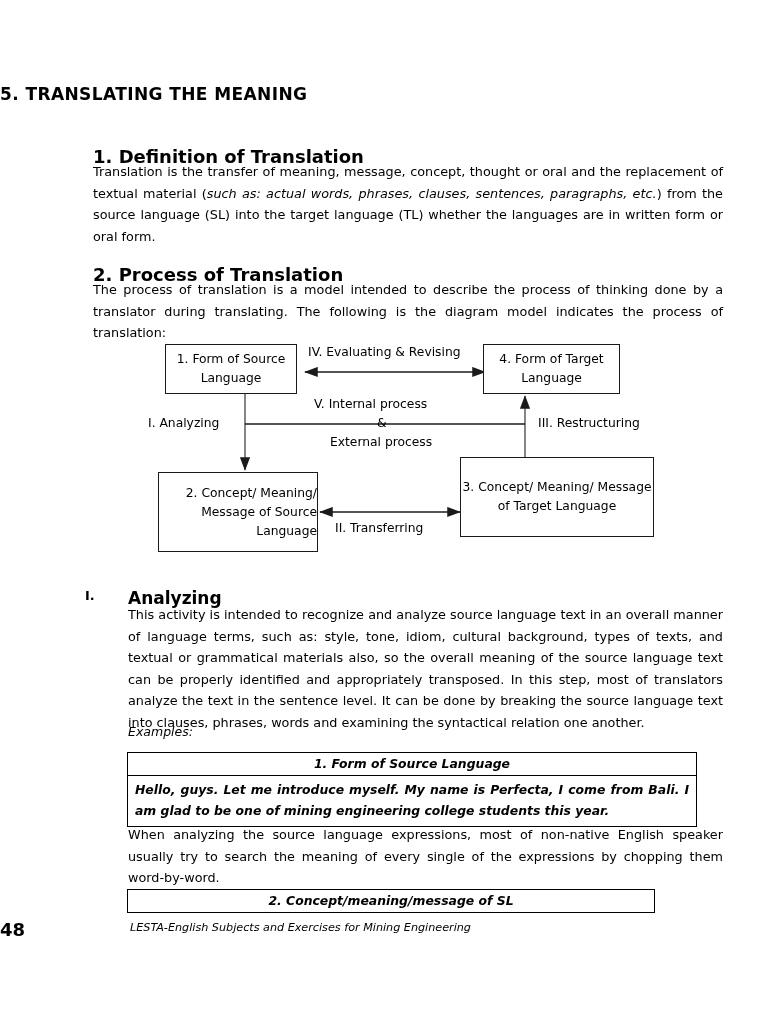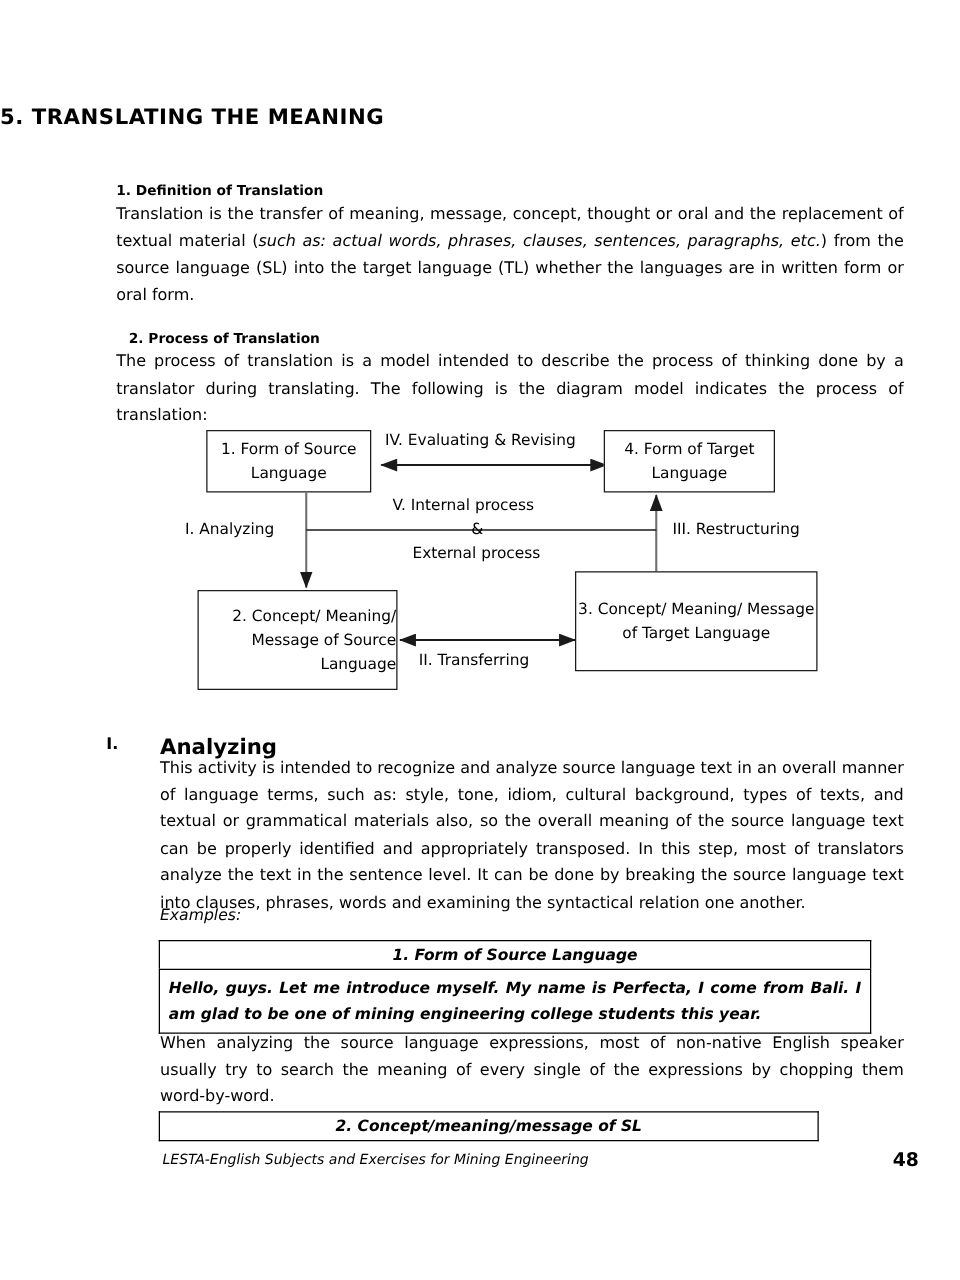--- a/index.html
+++ b/index.html
@@ -31,35 +31,35 @@
     width: 768px;
     text-align: left;
     font-size: 17px;
     font-weight: bold;
     letter-spacing: 0.4px;
   }
 
   
   .sec-heading {
     position: absolute;
-    font-size: 11px;
+    font-size: 18px;
     font-weight: bold;
   }
   .body-par {
     position: absolute;
     font-size: 12.8px;
     line-height: 21.5px;
     text-align: justify;
   }
   .body-par em { font-style: italic; }
 
   #sec1-head { left: 93px; top: 146px; }
   #sec1-par  { left: 93px; top: 161px; width: 630px; }
 
-  #sec2-head { left: 103px; top: 264px; text-align: right; }
+  #sec2-head { left: 93px; top: 264px; text-align: right; }
   #sec2-par  { left: 93px; top: 279px; width: 630px; }
 
   
   .diagram {
     position: absolute;
     left: 140px; top: 335px;
     width: 540px; height: 230px;
   }
   .dbox {
     position: absolute;
@@ -143,24 +143,24 @@
 
   
   #footer-text {
     position: absolute;
     left: 130px; top: 921px;
     font-size: 11.2px;
     font-style: italic;
   }
   #footer-page {
     position: absolute;
-    left: 13px; top: 919px;
+    left: 0; top: 919px;
     width: 722px;
-    text-align: right;
-    font-size: 15px;
+    text-align: left;
+    font-size: 18px;
     font-weight: bold;
   }
 </style>
 </head>
 <body>
 
 <div class="page">
 
   <div class="doc-title">5. TRANSLATING THE MEANING</div>
 

